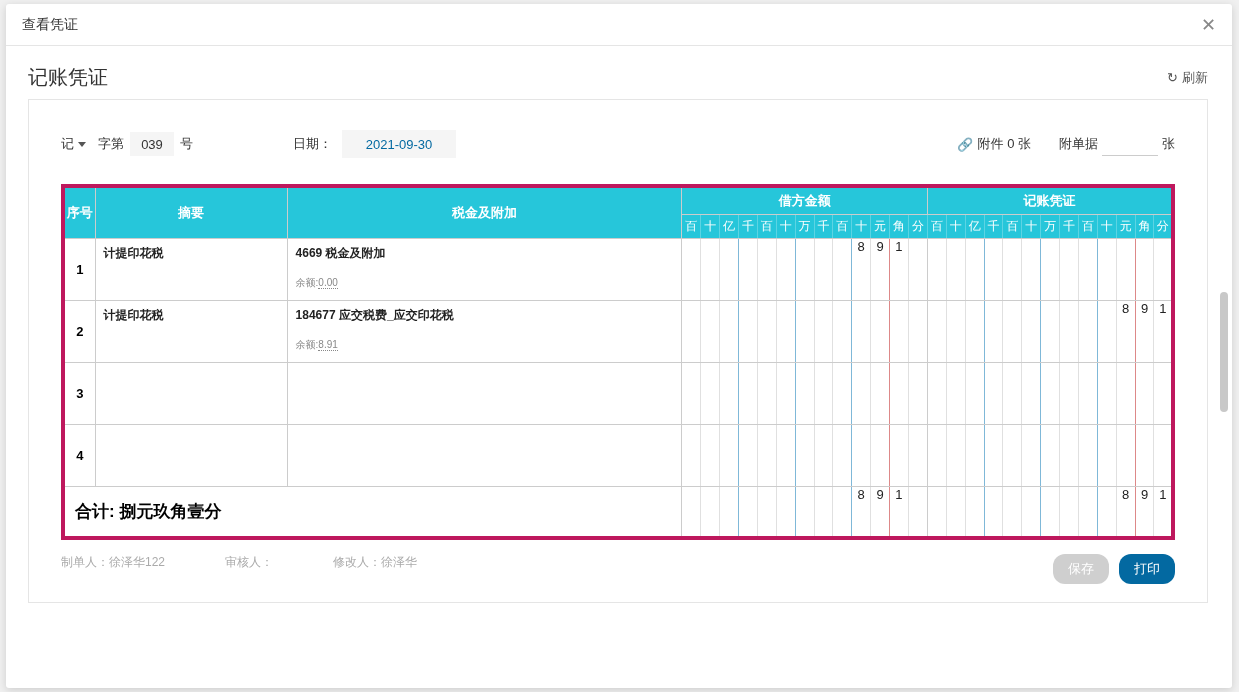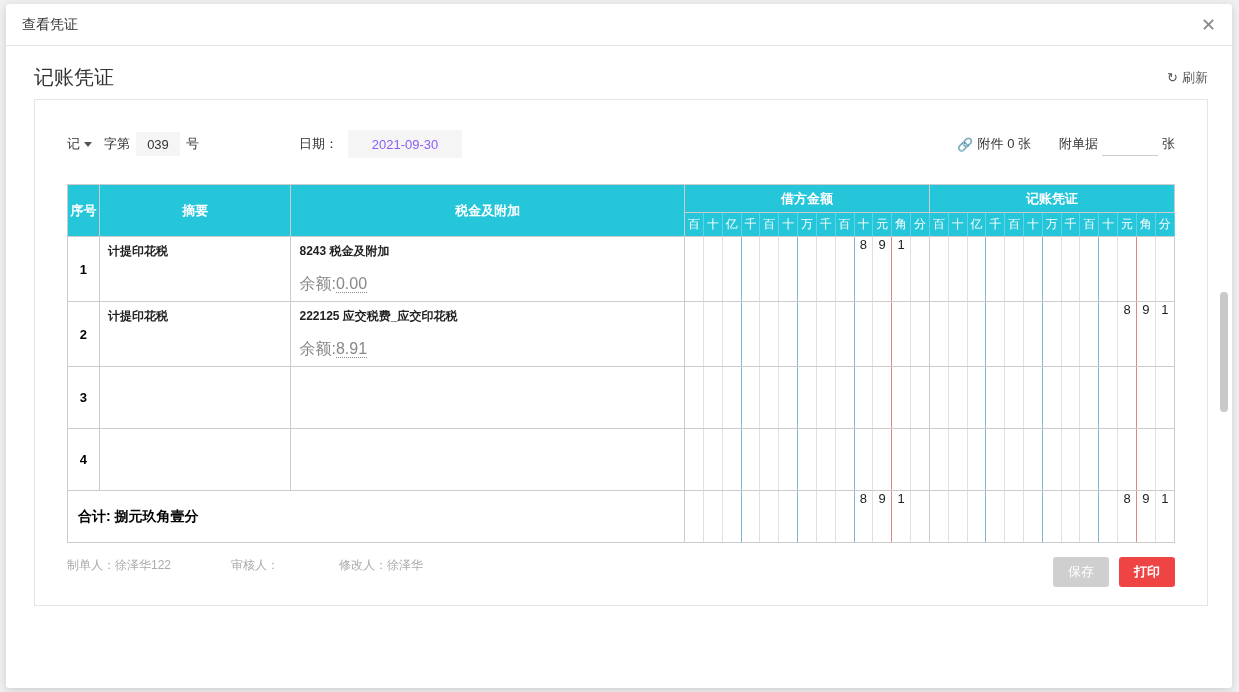--- a/index.html
+++ b/index.html
@@ -27,21 +27,21 @@
   display: flex;
   align-items: center;
   padding: 0 16px;
   justify-content: space-between;
 }
 .modal-title { font-size: 14px; color: #333; }
 .close-x { font-size: 18px; color: #888; cursor: pointer; line-height: 1; }
 
 .modal-body {
   flex: 1;
-  padding: 18px 24px 0 28px;
+  padding: 18px 24px 0 22px;
   overflow: hidden;
   position: relative;
 }
 .scrollbar {
   position: absolute;
   right: 4px; top: 246px;
   width: 8px; height: 120px;
   background: #c8c8c8;
   border-radius: 4px;
 }
@@ -86,40 +86,40 @@
   font-size: 13px;
   color: #333;
 }
 .date-lbl { margin-left: 100px; margin-right: 10px; text-align: center; }
 .date-input {
   width: 114px; height: 28px;
   background: #f5f5f5;
   border: none;
   text-align: center;
   font-size: 13px;
-  color: #8b5cf6;
+  color: #0369a1;
 }
 .top-spacer { flex: 1; }
 .attach-link {
   display: flex; align-items: center; gap: 4px;
   color: #333; font-size: 13px;
 }
 .link-icon { color: #555; font-size: 13px; }
 .attach-lbl { margin-left: 28px; }
 .attach-input {
   width: 56px; height: 24px;
   border: none;
   border-bottom: 1px solid #ccc;
   margin: 0 4px;
   background: transparent;
 }
 
 
 .vtable {
-  border: 1px solid #be185d;
+  border: 4px solid #be185d;
   border-collapse: collapse;
   width: 100%;
   table-layout: fixed;
 }
 .vtable th, .vtable td {
   border: 1px solid #ccc;
   font-size: 13px;
 }
 .hrow1 th {
   background: #26c6da;
@@ -141,63 +141,63 @@
 .col-idx { width: 30px; }
 .col-summary { width: 180px; }
 .col-subject { width: 370px; }
 .col-digit { width: 17.7px; }
 
 .drow td { height: 62px; vertical-align: top; padding: 0; }
 .drow .idx { text-align: center; vertical-align: middle; font-weight: bold; font-size: 13px; }
 .drow .summary { padding: 6px 8px; font-size: 12px; font-weight: bold; color: #222; }
 .drow .subject { padding: 6px 8px; font-size: 12px; }
 .subj-name { font-weight: bold; color: #222; }
-.subj-bal { color: #888; margin-top: 14px; font-size: 16px; }
+.subj-bal { color: #888; margin-top: 14px; font-size: 10px; }
 .subj-bal .balv { border-bottom: 1px dotted #888; }
 
 .digit {
   text-align: center;
   vertical-align: middle;
   font-family: Arial, sans-serif;
   font-size: 18px;
   font-weight: normal;
   color: #222;
   position: relative;
   padding: 0;
 }
 .digit.c1 { border-right: 1px solid #e0e0e0; }
 .digit.c3 { border-right: 1px solid #7fb8d8; }
 .digit.c12 { border-right: 1px solid #d88; }
 .digit.cEnd { border-right: 1px solid #ccc; }
 
 .totrow td { height: 52px; }
 .totrow .tot-label {
   padding: 0 10px;
-  font-size: 14px;
+  font-size: 17px;
   font-weight: bold;
   vertical-align: middle;
 }
 
 .footrow {
   display: flex;
   align-items: flex-start;
   margin-top: 14px;
   font-size: 12px;
   color: #aaa;
 }
 .footrow .fi { margin-right: 60px; }
 .footrow .spacer { flex: 1; }
 .btn {
   height: 30px; width: 56px;
-  border: none; border-radius: 3px;
+  border: none; border-radius: 12px;
   font-size: 13px; color: #fff;
   margin-left: 10px; cursor: pointer;
 }
 .btn-save { background: #cfcfcf; }
-.btn-print { background: #ef4444; font-weight: bold; }
+.btn-print { background: #0369a1; }
 </style>
 </head>
 <body>
 
 <div class="modal">
   <div class="modal-header">
     <span class="modal-title">查看凭证</span>
     <span class="close-x">✕</span>
   </div>
   <div class="modal-body">
@@ -300,21 +300,21 @@
               <th>元</th>
               <th>角</th>
               <th>分</th>
             </tr>
         </thead>
         <tbody id="tbody">
             <tr class="drow">
               <td class="idx">1</td>
               <td class="summary">计提印花税</td>
               <td class="subject">
-                <div class="subj-name">8243 税金及附加</div>
+                <div class="subj-name">4669 税金及附加</div>
                 <div class="subj-bal">余额:<span class="balv">0.00</span></div>
               </td>
               <td class="digit c1"></td>
               <td class="digit c1"></td>
               <td class="digit c3"></td>
               <td class="digit c1"></td>
               <td class="digit c1"></td>
               <td class="digit c3"></td>
               <td class="digit c1"></td>
               <td class="digit c1"></td>
@@ -334,21 +334,21 @@
               <td class="digit c3"></td>
               <td class="digit c1"></td>
               <td class="digit c12"></td>
               <td class="digit c1"></td>
               <td class="digit cEnd"></td>
             </tr>
             <tr class="drow">
               <td class="idx">2</td>
               <td class="summary">计提印花税</td>
               <td class="subject">
-                <div class="subj-name">222125 应交税费_应交印花税</div>
+                <div class="subj-name">184677 应交税费_应交印花税</div>
                 <div class="subj-bal">余额:<span class="balv">8.91</span></div>
               </td>
               <td class="digit c1"></td>
               <td class="digit c1"></td>
               <td class="digit c3"></td>
               <td class="digit c1"></td>
               <td class="digit c1"></td>
               <td class="digit c3"></td>
               <td class="digit c1"></td>
               <td class="digit c1"></td>

